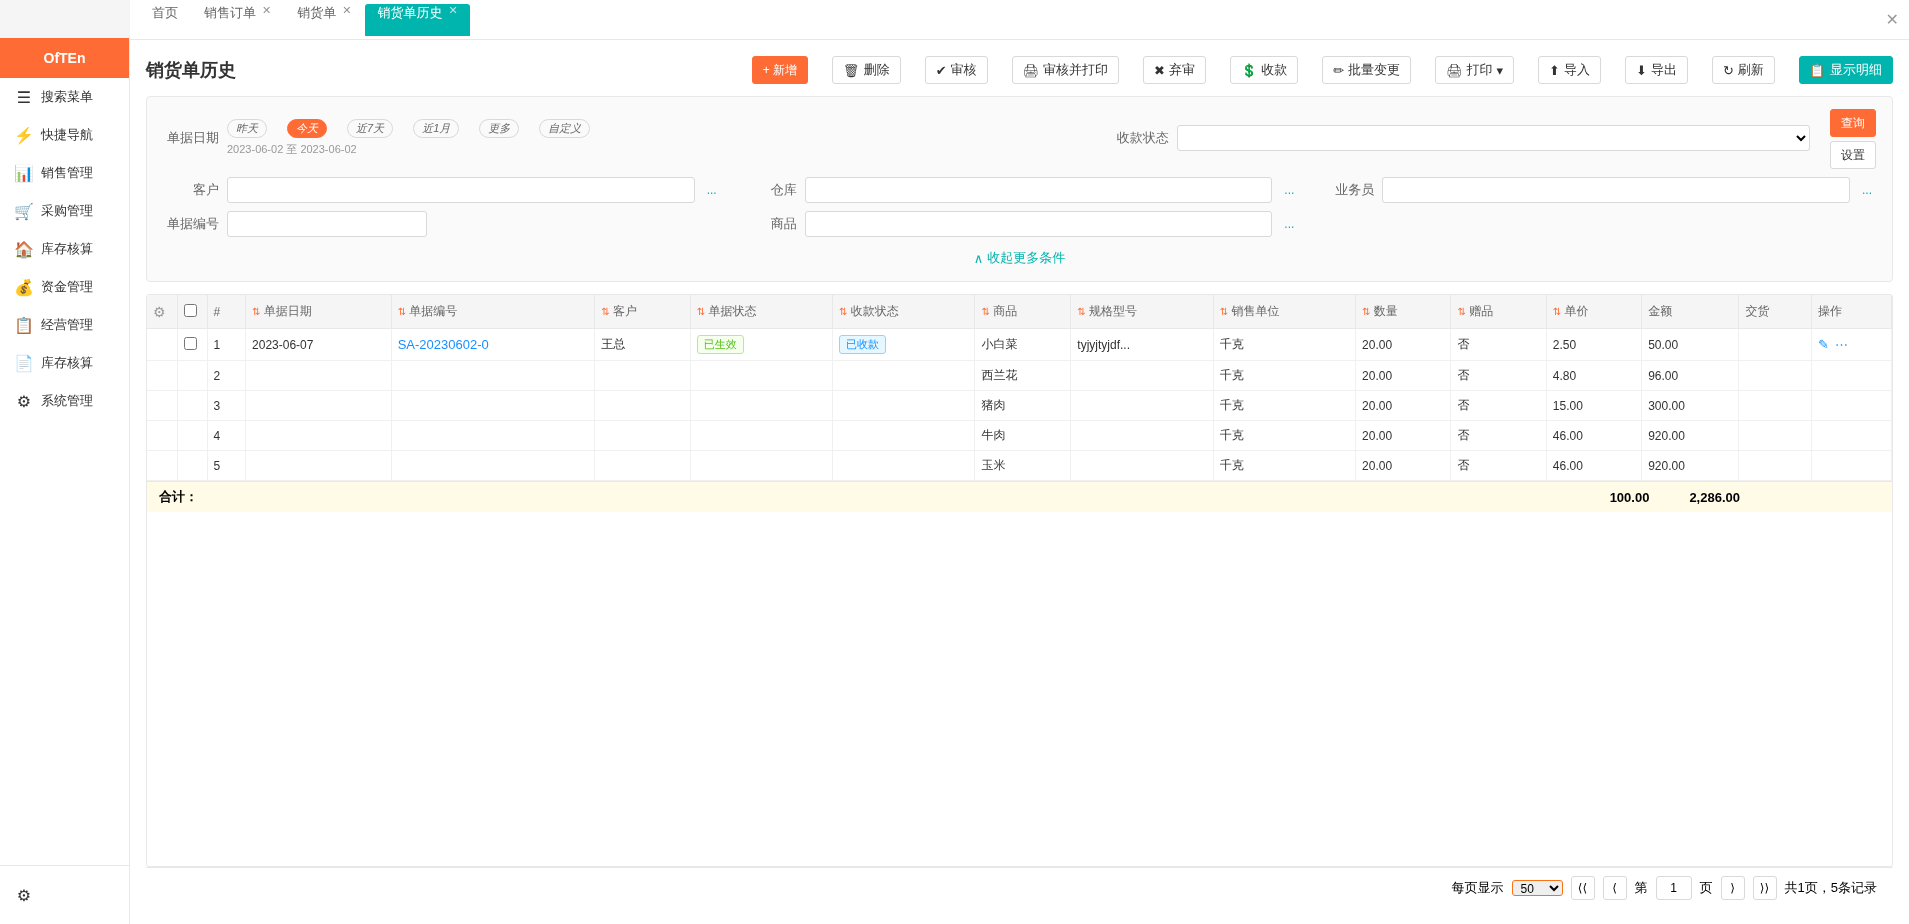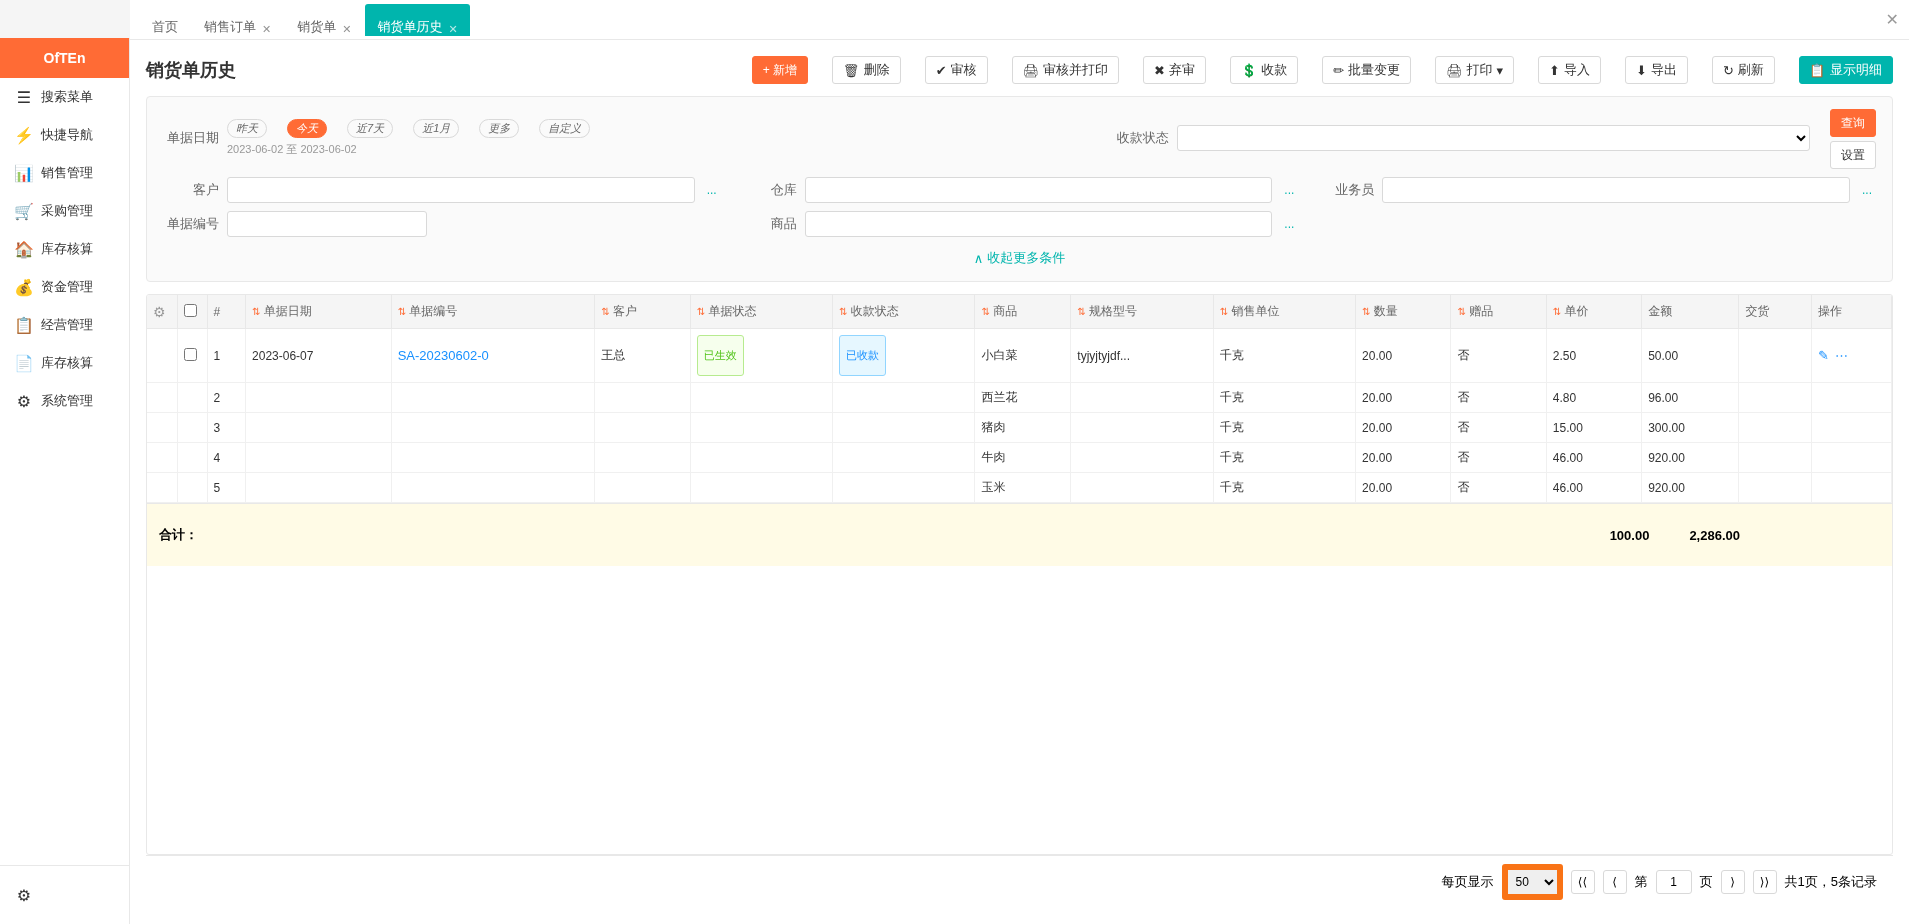--- a/index.html
+++ b/index.html
@@ -55,21 +55,21 @@
       border-bottom: 1px solid #e8e8e8;
       display: flex;
       align-items: center;
       padding: 0 10px;
       gap: 2px;
     }
     .tab {
       height: 32px;
       padding: 0 12px;
       display: flex;
-      align-items: flex-end;
+      align-items: flex-start;
       gap: 6px;
       cursor: pointer;
       color: #666;
       border-radius: 3px 3px 0 0;
       font-size: 13px;
     }
     .tab.active {
       background: #00b5ad;
       color: #fff;
       border-radius: 3px 3px 0 0;
@@ -235,39 +235,39 @@
     td {
       padding: 6px 6px;
       border-bottom: 1px solid #f0f0f0;
       border-right: 1px solid #f0f0f0;
       color: #333;
       font-size: 12px;
       white-space: nowrap;
     }
     .badge {
       display: inline-block;
-      padding: 12px 6px;
+      padding: 1px 6px;
       border-radius: 3px;
       font-size: 11px;
     }
     .badge-green { background: #f6ffed; border: 1px solid #b7eb8f; color: #52c41a; }
     .badge-blue { background: #e6f7ff; border: 1px solid #91d5ff; color: #1890ff; }
     .link-text { color: #1890ff; cursor: pointer; text-decoration: none; }
 
     .pagination-bar {
       display: flex;
       align-items: center;
       justify-content: flex-end;
       padding: 8px 16px;
       gap: 8px;
       border-top: 1px solid #e8e8e8;
     }
     .page-size-select {
-      height: 36px;
-      border: 6px solid #f97316;
+      height: 16px;
+      border: 1px solid #f97316;
       border-radius: 3px;
       padding: 0 4px;
       font-size: 12px;
       cursor: pointer;
     }
     .page-btn {
       width: 24px;
       height: 24px;
       border: 1px solid #d9d9d9;
       background: #fff;
@@ -681,21 +681,21 @@
       <td>46.00</td>
       <td>920.00</td>
       <td></td>
       <td>
         
       </td>
     </tr>
           </tbody>
       </table>
 
-      <div style="background:#fffbe6;border-top:1px solid #e8e8e8;display:flex;align-items:center;padding:22px 12px;font-weight:bold;font-size:12px;">
+      <div style="background:#fffbe6;border-top:1px solid #e8e8e8;display:flex;align-items:center;padding:6px 12px;font-weight:bold;font-size:12px;">
         <span style="min-width:200px;">合计：</span>
         <span style="flex:1;"></span>
         <span style="min-width:120px;text-align:right;padding-right:40px;">100.00</span>
         <span style="min-width:100px;text-align:right;padding-right:60px;">2,286.00</span>
         <span style="min-width:80px;"></span>
       </div>
     </div>
 
     <div class="pagination-bar">
       <span>每页显示</span>

